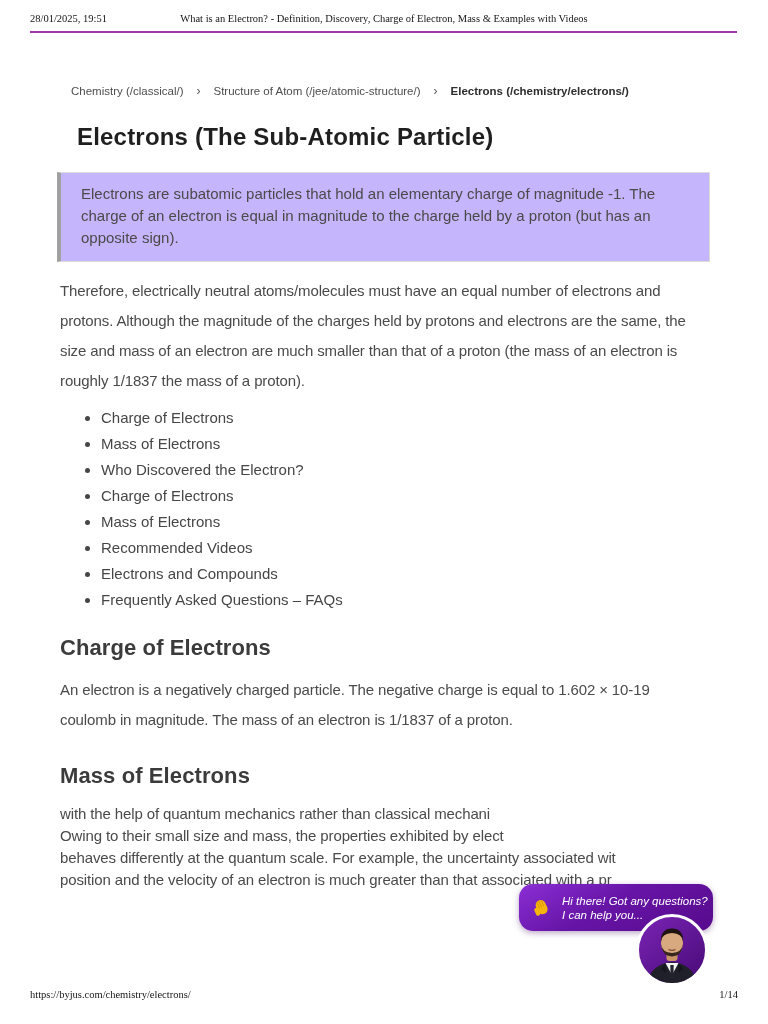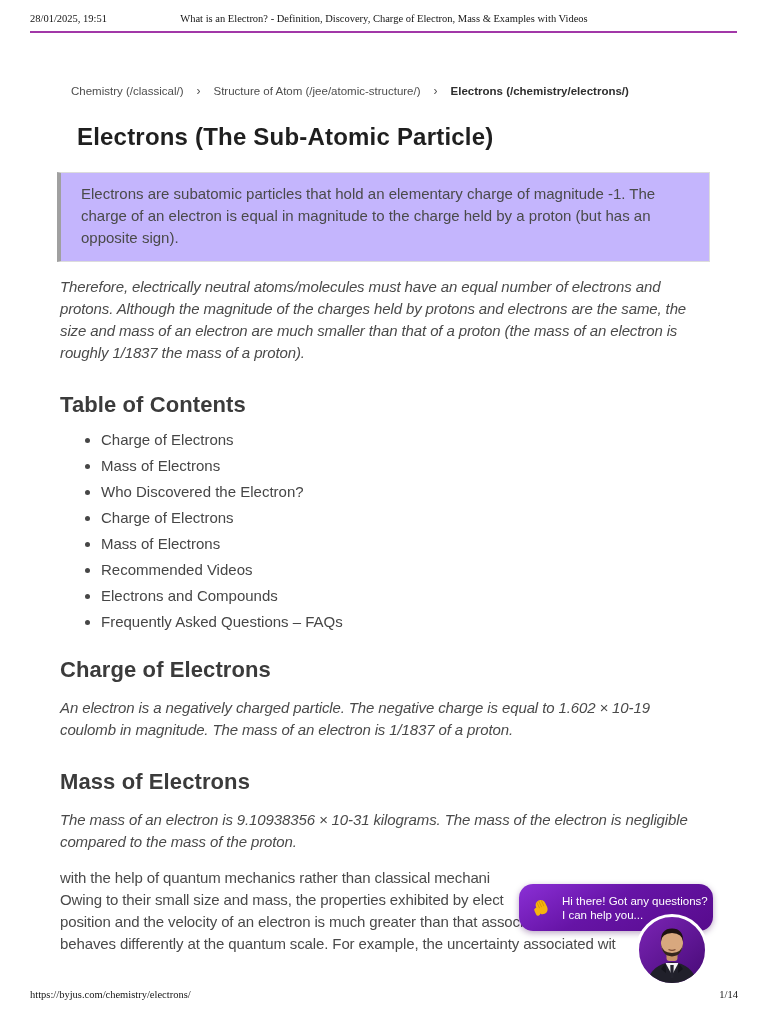--- a/index.html
+++ b/index.html
@@ -20,29 +20,29 @@
   
   .content{position:absolute;left:60px;top:84px;width:650px;}
   .breadcrumb{margin-left:11px;font-size:11.5px;color:#4d4d4d;display:flex;align-items:center;gap:13px;}
   .crumb{white-space:nowrap;}
   .crumb.current{font-weight:bold;color:#2e2e2e;text-align:right;}
   .crumb-sep{font-size:12px;color:#555;}
   h1{margin:20px 0 0 17px;font-size:24px;line-height:38px;font-weight:bold;color:#1f1f1f;letter-spacing:.2px;}
   h2{margin:28px 0 0 0;font-size:22px;line-height:26px;font-weight:bold;color:#3b3b3b;letter-spacing:.1px;}
   .quote-box{margin:16px 0 0 -3px;border:1px solid #dcdcdc;border-left:4px solid #a0a0a0;
     padding:10px 20px 12px 20px;font-size:15px;line-height:22px;color:#4a4a4a;background:#c4b5fd;}
-  p.body-text{margin:14px 4px 0 0;font-size:15px;line-height:22px;letter-spacing:-0.12px;color:#4a4a4a;font-style:italic;}
+  p.body-text{margin:14px 4px 0 0;font-size:15px;line-height:30px;letter-spacing:-0.12px;color:#4a4a4a;}
   ul.toc-list{margin:14px 0 0 0;padding-left:41px;}
   ul.toc-list li{font-size:15px;line-height:15px;margin:0 0 11px 0;color:#464646;}
   .quantum-line{font-size:15px;line-height:22px;white-space:nowrap;overflow:hidden;color:#4a4a4a;letter-spacing:-0.12px;}
   
   .chat-bubble{position:absolute;left:519px;top:884px;width:194px;height:47px;
     border-radius:14px;background:linear-gradient(150deg,#8b2fd6 0%,#6614a6 45%,#570b8c 100%);
     display:flex;align-items:center;padding:0 12px;box-sizing:border-box;gap:9px;
-    box-shadow:0 2px 6px rgba(60,0,90,.35);cursor:pointer;}
+    box-shadow:0 2px 6px rgba(60,0,90,.35);cursor:pointer;font-style:italic;}
   .chat-text{color:#ffffff;font-size:11.5px;line-height:14px;font-weight:500;white-space:nowrap;}
   .chat-avatar{position:absolute;left:636px;top:914px;width:72px;height:72px;border-radius:50%;
     border:3px solid #ffffff;box-sizing:border-box;overflow:hidden;cursor:pointer;
     background:linear-gradient(140deg,#7b24b5 0%,#5e1693 55%,#470a75 100%);}
   .chat-avatar svg{display:block;width:100%;height:100%;}
 </style>
 </head>
 <body>
 
 <div class="print-header">
@@ -61,43 +61,41 @@
     <span class="crumb current">Electrons (/chemistry/electrons/)</span>
   </nav>
 
   <h1>Electrons (The Sub-Atomic Particle)</h1>
 
 
   <div class="quote-box">Electrons are subatomic particles that hold an elementary charge of magnitude -1. The charge of an electron is equal in magnitude to the charge held by a proton (but has an opposite sign).</div>
 
   <p class="body-text">Therefore, electrically neutral atoms/molecules must have an equal number of electrons and protons. Although the magnitude of the charges held by protons and electrons are the same, the size and mass of an electron are much smaller than that of a proton (the mass of an electron is roughly 1/1837 the mass of a proton).</p>
 
-  <h2>Table of Contents</h2>
   <ul class="toc-list">
     <li>Charge of Electrons</li>
     <li>Mass of Electrons</li>
     <li>Who Discovered the Electron?</li>
     <li>Charge of Electrons</li>
     <li>Mass of Electrons</li>
     <li>Recommended Videos</li>
     <li>Electrons and Compounds</li>
     <li>Frequently Asked Questions – FAQs</li>
   </ul>
 
   <h2>Charge of Electrons</h2>
   <p class="body-text">An electron is a negatively charged particle. The negative charge is equal to 1.602 × 10-19 coulomb in magnitude. The mass of an electron is 1/1837 of a proton.</p>
 
   <h2>Mass of Electrons</h2>
-  <p class="body-text">The mass of an electron is 9.10938356 × 10-31 kilograms. The mass of the electron is negligible compared to the mass of the proton.</p>
 
   <div class="quantum" style="margin-top:14px;">
     <div class="quantum-line">with the help of quantum mechanics rather than classical mechani</div>
     <div class="quantum-line">Owing to their small size and mass, the properties exhibited by elect</div>
+    <div class="quantum-line">behaves differently at the quantum scale. For example, the uncertainty associated wit</div>
     <div class="quantum-line">position and the velocity of an electron is much greater than that associated with a pr</div>
-    <div class="quantum-line">behaves differently at the quantum scale. For example, the uncertainty associated wit</div>
   </div>
 
 </div>
 
 <div class="chat-bubble">
   <span style="display:inline-flex;">
     <svg width="22" height="22" viewBox="0 0 24 24">
       <g transform="rotate(-25 12 12)">
         <rect x="6.5" y="3" width="11" height="16" rx="5.5" fill="#f6b40e"></rect>
         <rect x="3.2" y="9" width="4.6" height="9" rx="2.3" fill="#f6b40e"></rect>

